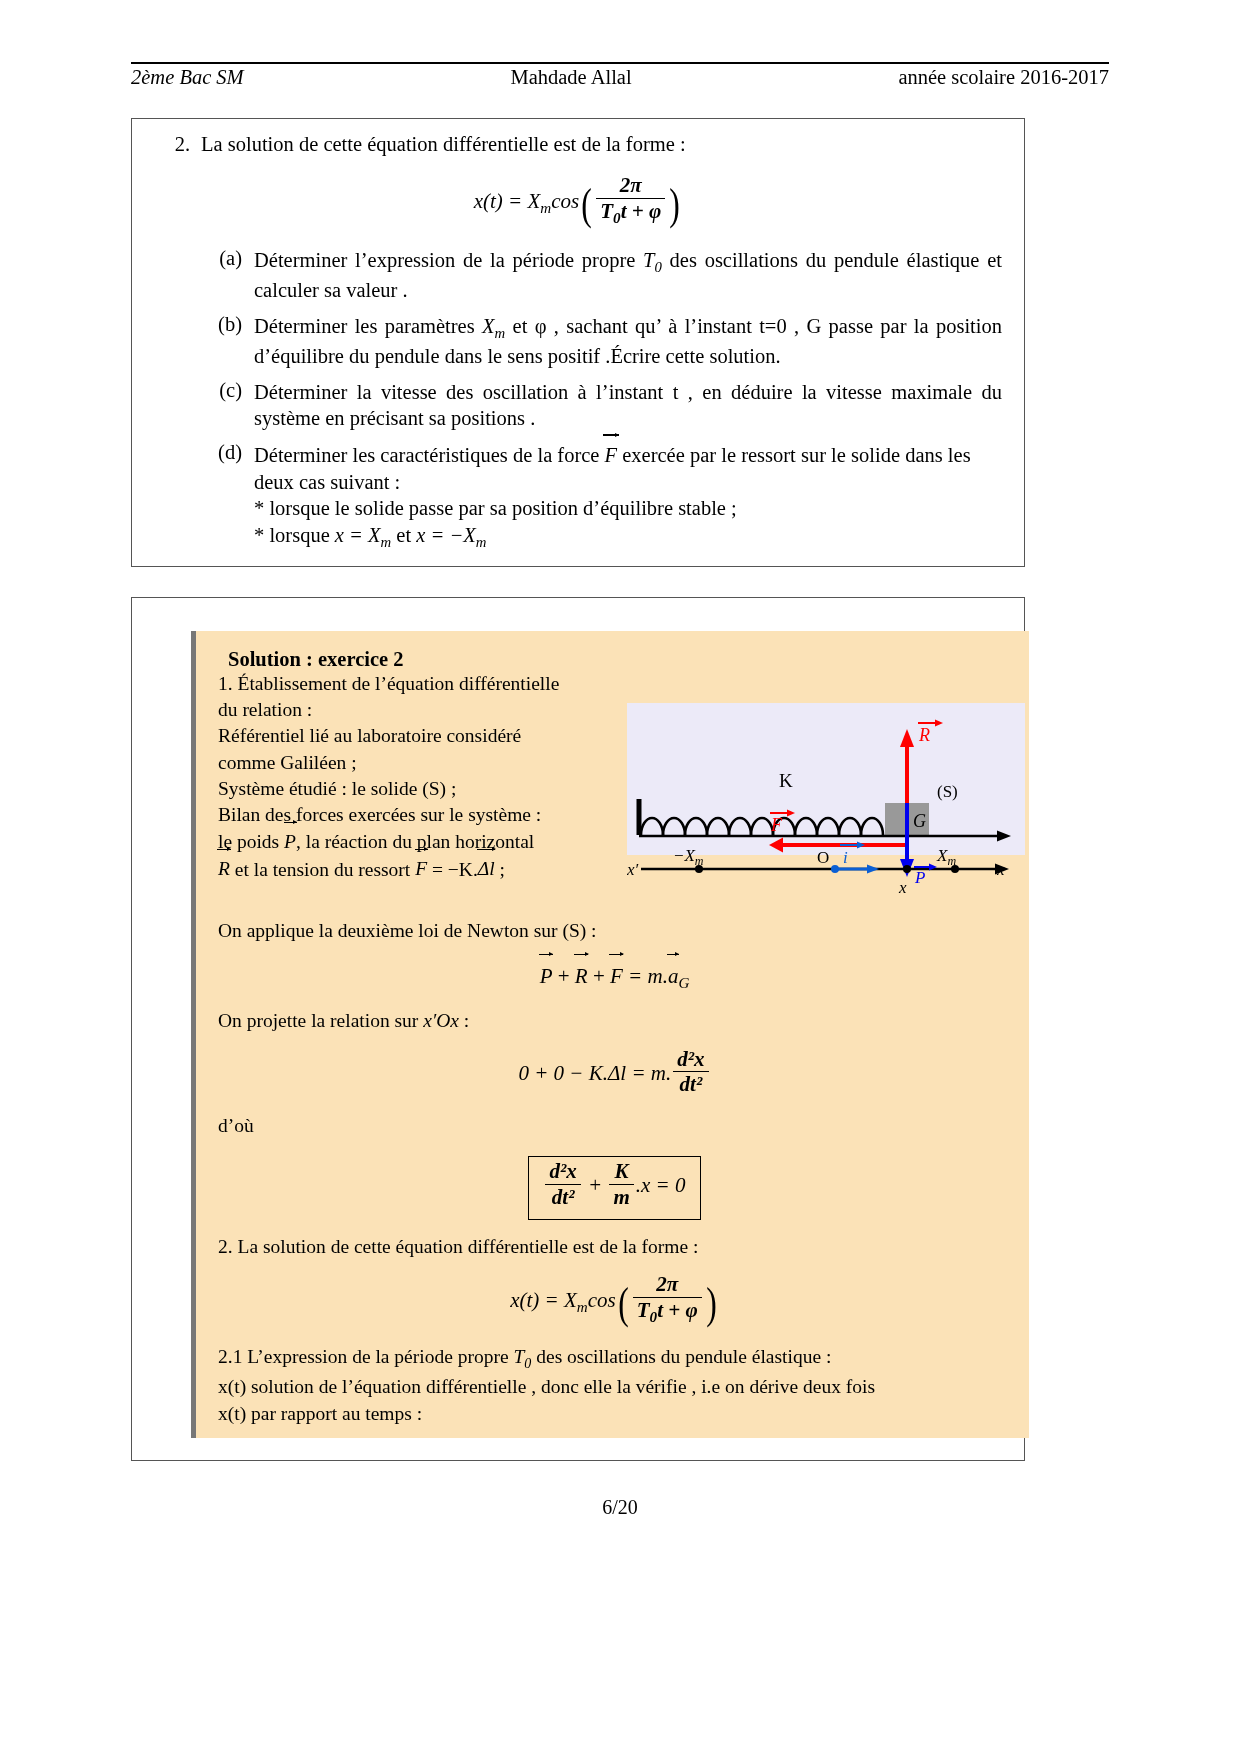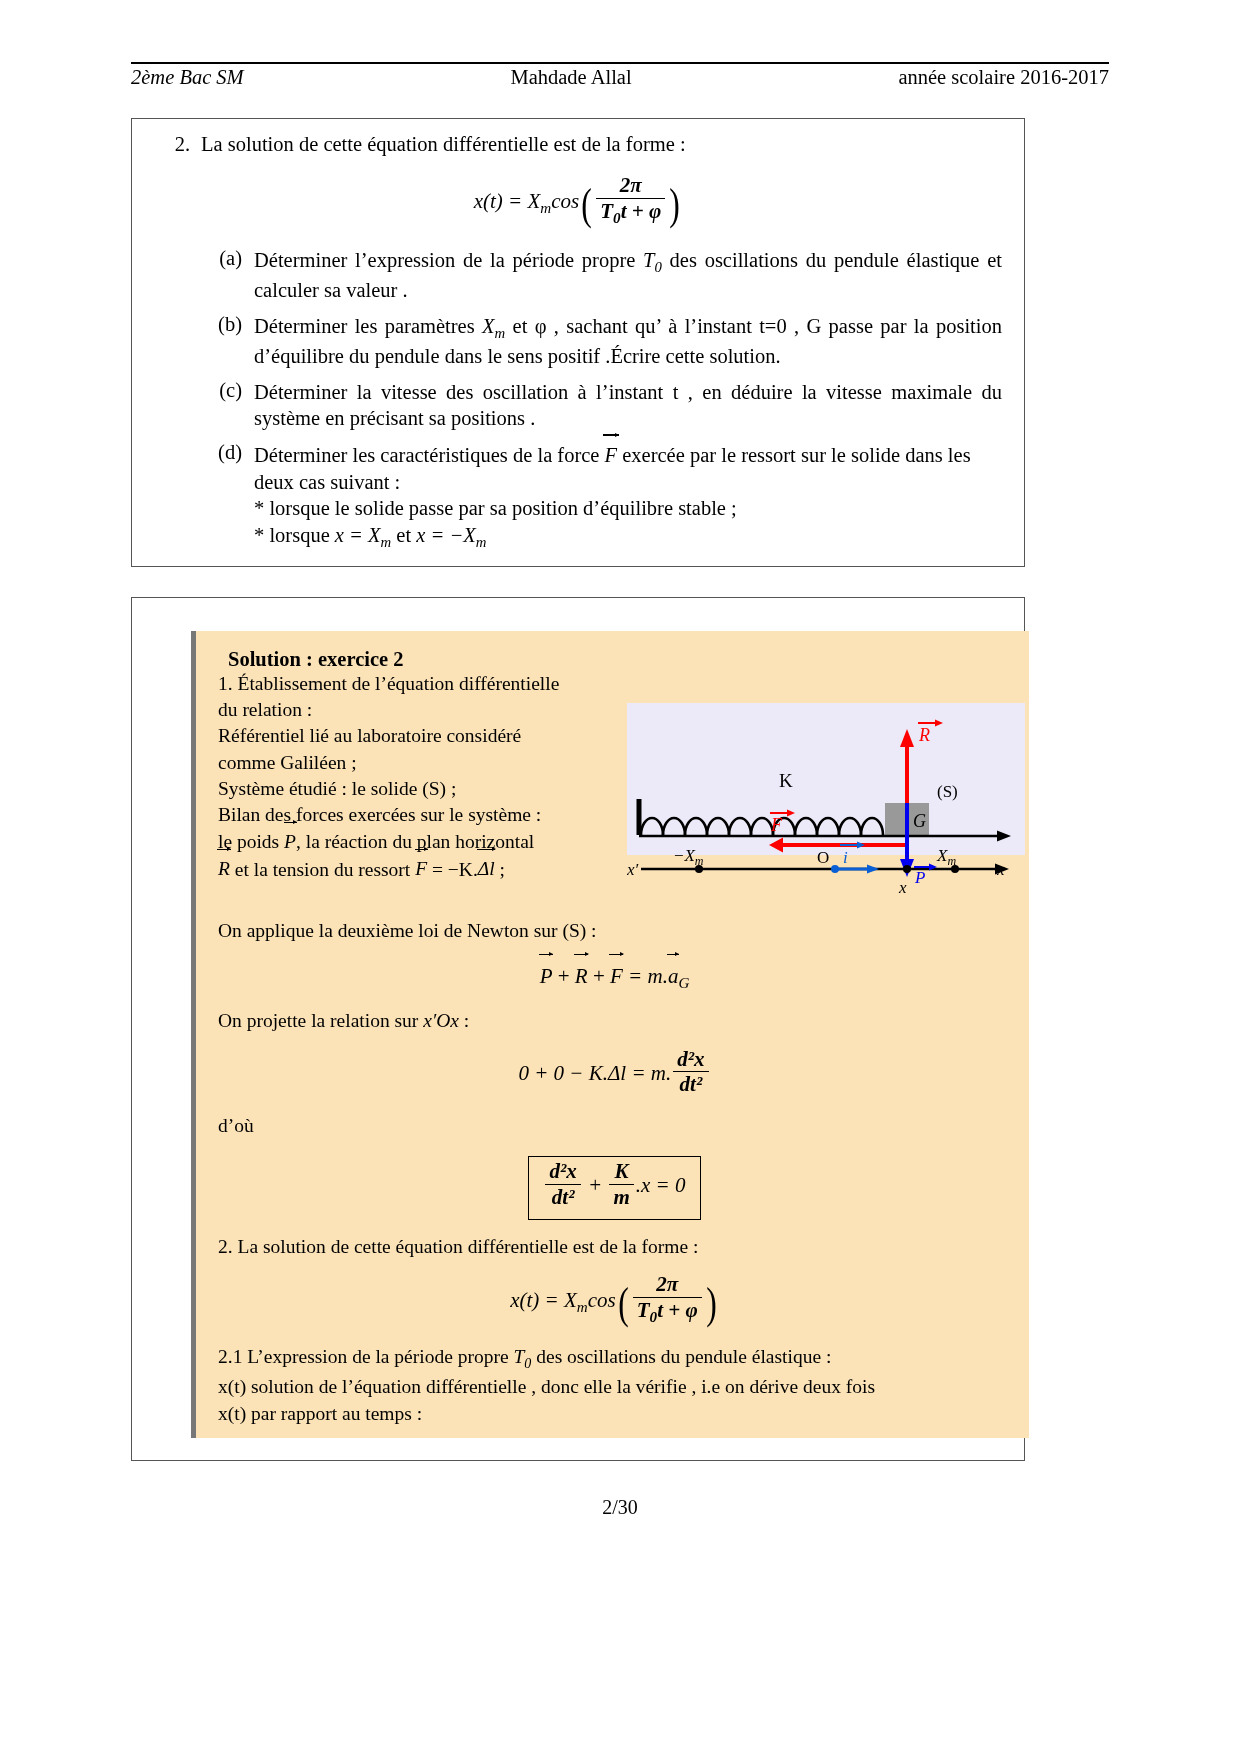--- a/index.html
+++ b/index.html
@@ -396,14 +396,14 @@
         <p><span>2.1 L’expression de la période propre </span><span class="mathit"><span>T</span><sub>0</sub></span><span> des oscillations du pendule élastique :</span></p>
         <p>x(t) solution de l’équation différentielle , donc elle la vérifie , i.e on dérive deux fois</p>
         <p>x(t) par rapport au temps :</p>
       </div>
     </div>
 
   </div>
 </div>
 
 <div class="page-footer">
-  <span>2/30</span>
+  <span>6/20</span>
 </div>
 
 </body></html>

